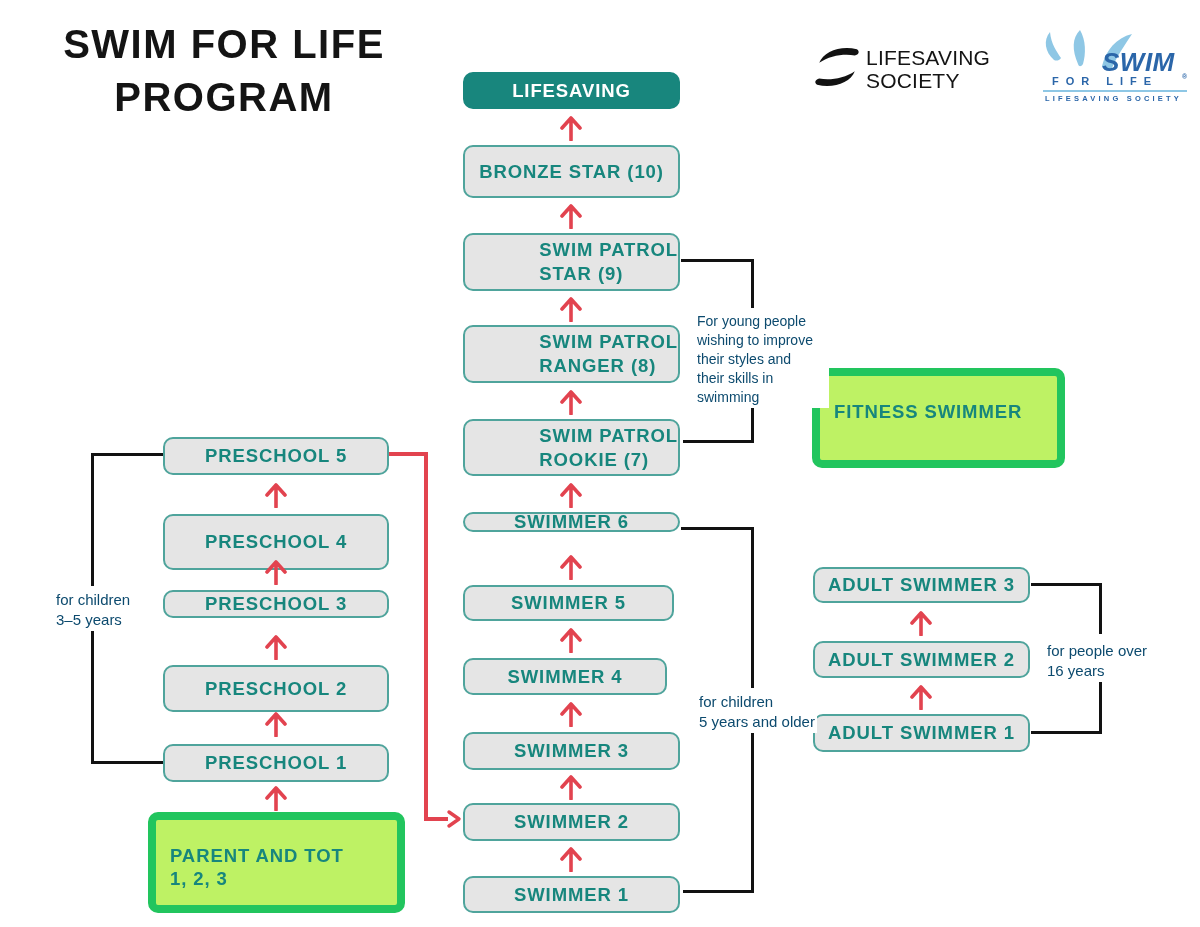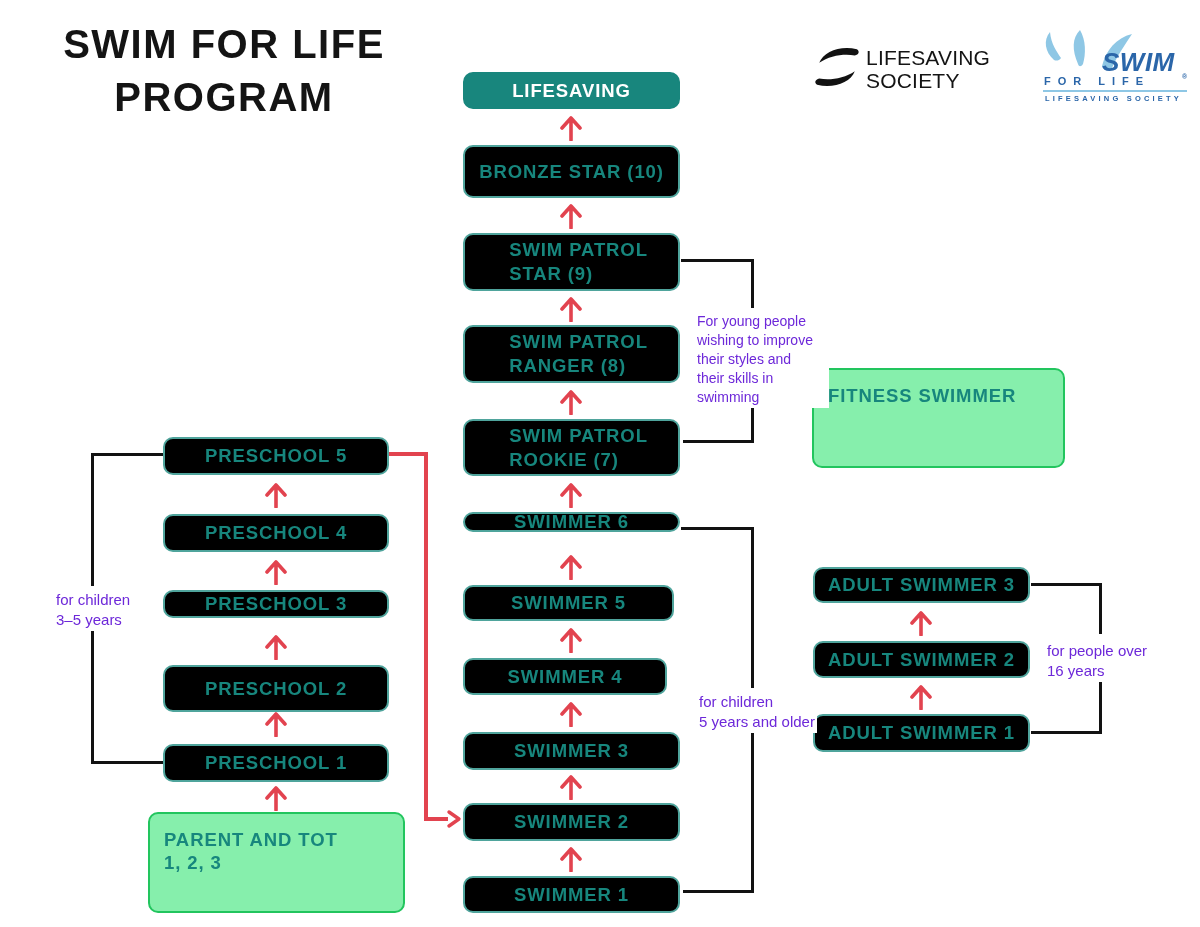--- a/index.html
+++ b/index.html
@@ -9,55 +9,55 @@
   }
   .abs{position:absolute;}
   
   .title{
     left:18px;top:18px;width:412px;text-align:center;
     font-weight:bold;font-size:40px;line-height:53px;letter-spacing:1.5px;
     color:#141414;white-space:pre-line;
   }
   
   .bx{
-    position:absolute;border:2px solid #4fa49c;border-radius:10px;background:#000000;
+    position:absolute;border:2px solid #4fa49c;border-radius:10px;background:#e5e5e5;
     color:#17867d;font-weight:bold;font-size:18.5px;letter-spacing:0.9px;
     display:flex;align-items:center;justify-content:center;text-align:center;
     box-sizing:border-box;
   }
   .bx.fill{background:#18867d;border-color:#18867d;color:#ffffff;}
-  .bx.al{justify-content:center;text-align:left;padding-left:14px;
+  .bx.al{justify-content:flex-end;text-align:left;padding-left:14px;
     line-height:24px;white-space:pre-line;}
   
   .panel{
-    position:absolute;border:2px solid #22c55e;border-radius:10px;background:#86efac;
-    box-sizing:border-box;padding:14px 12px 8px 14px;
+    position:absolute;border:8px solid #22c55e;border-radius:10px;background:#bef264;
+    box-sizing:border-box;padding:24px 12px 8px 14px;
   }
   .ptitle{color:#17867d;font-weight:bold;font-size:18.5px;letter-spacing:0.9px;
     line-height:23px;white-space:pre-line;}
   .pdesc{color:#222;font-size:14px;line-height:18px;margin-top:5px;
     padding-left:8px;text-indent:-8px;}
   
-  .note{position:absolute;color:#6d28d9;font-size:14.5px;line-height:19.5px;
+  .note{position:absolute;color:#0c4a6e;font-size:14.5px;line-height:19.5px;
     white-space:pre-line;background:#fff;padding:1px 2px;}
   
   .bl{position:absolute;background:#121212;}
   
   .rl{position:absolute;background:#e2434f;}
   .arw{position:absolute;width:26px;height:28px;}
   .rhead{position:absolute;width:17px;height:20px;}
   
   .ls-logo{left:812px;top:38px;width:235px;height:62px;}
   .ls-text{position:absolute;left:54px;top:8px;color:#141414;font-size:21px;
     line-height:23px;font-weight:500;letter-spacing:0.2px;}
   
   .sfl-logo{left:1038px;top:28px;width:156px;height:78px;}
   .sfl-word{position:absolute;left:64px;top:19px;color:#2b66a9;font-size:26px;
     font-weight:bold;font-style:italic;letter-spacing:0.5px;}
-  .sfl-tag{position:absolute;left:6px;top:47px;color:#2b66a9;font-size:11px;
+  .sfl-tag{position:absolute;left:14px;top:47px;color:#2b66a9;font-size:11px;
     font-weight:bold;letter-spacing:7px;white-space:nowrap;}
   .sfl-reg{position:absolute;left:144px;top:45px;color:#2b66a9;font-size:7px;font-weight:bold;}
   .sfl-line{position:absolute;left:5px;top:62px;width:144px;height:2px;background:#8ec7e5;}
   .sfl-sub{position:absolute;left:7px;top:66px;color:#2b66a9;font-size:7.5px;
     font-weight:bold;letter-spacing:3.2px;white-space:nowrap;}
 </style>
 </head>
 <body>
 
 <div class="abs title">SWIM FOR LIFE
@@ -114,21 +114,21 @@
 <div class="bx" style="left:463px;top:803px;width:217px;height:38px">
     <span>SWIMMER 2</span>
   </div>
 <div class="bx" style="left:463px;top:876px;width:217px;height:37px">
     <span>SWIMMER 1</span>
   </div>
 
 <div class="bx" style="left:163px;top:437px;width:226px;height:38px">
     <span>PRESCHOOL 5</span>
   </div>
-<div class="bx" style="left:163px;top:514px;width:226px;height:38px">
+<div class="bx" style="left:163px;top:514px;width:226px;height:56px">
     <span>PRESCHOOL 4</span>
   </div>
 <div class="bx" style="left:163px;top:590px;width:226px;height:28px">
     <span>PRESCHOOL 3</span>
   </div>
 <div class="bx" style="left:163px;top:665px;width:226px;height:47px">
     <span>PRESCHOOL 2</span>
   </div>
 <div class="bx" style="left:163px;top:744px;width:226px;height:38px">
     <span>PRESCHOOL 1</span>

